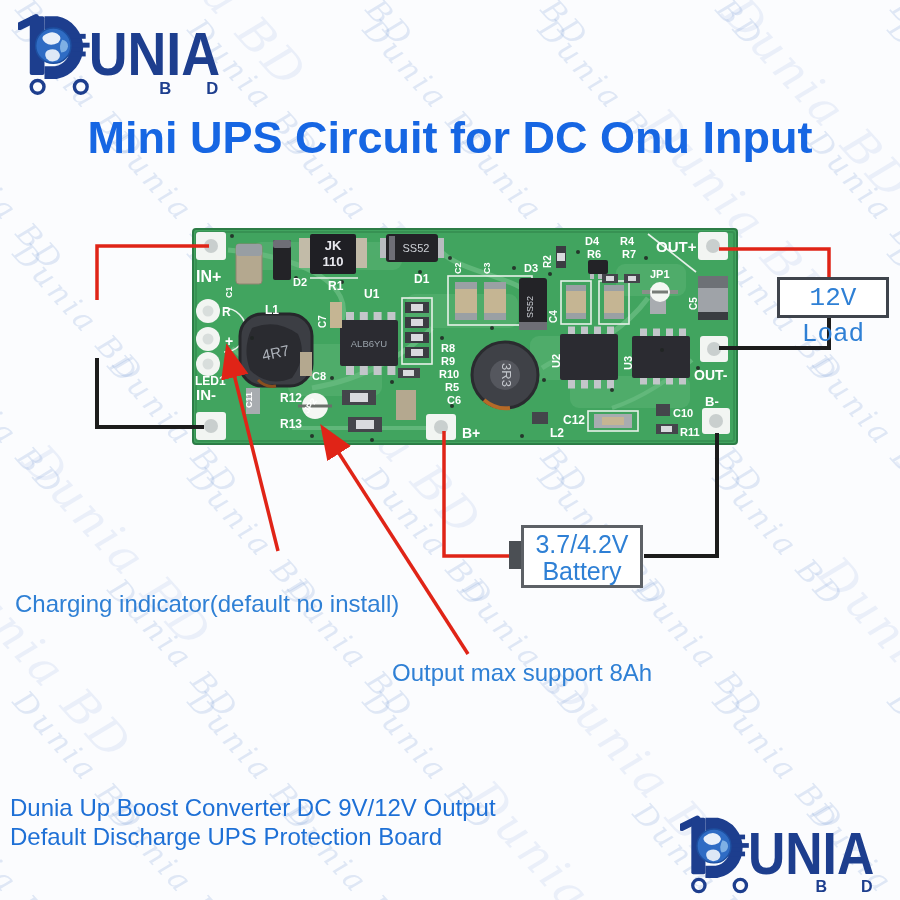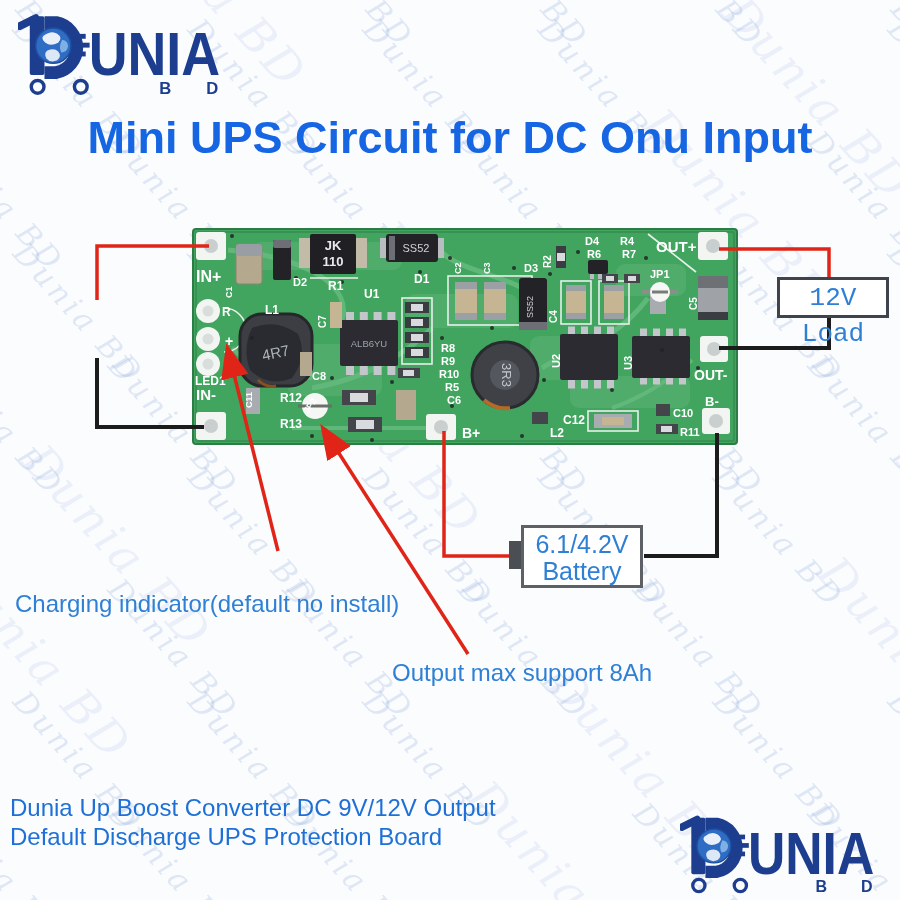--- a/index.html
+++ b/index.html
@@ -389,21 +389,21 @@
     </g>
     <g stroke="#e02417" stroke-width="3.5">
       <line x1="278" y1="551" x2="228" y2="350" marker-end="url(#arr)"></line>
       <line x1="468" y1="654" x2="324" y2="430" marker-end="url(#arr)"></line>
     </g>
   </svg>
 
   <div class="callout load-box">12V Load</div>
   <div class="battery-nub"></div>
   <div class="callout battery-box">
-    <div>6.1/4.2V</div>
+    <div>3.7/4.2V</div>
     <div>Battery</div>
   </div>
 
   <div class="note charging-note">
     <div>Charging indicator(default no install)</div>
   </div>
   <div class="note capacity-note">
     <div>Output max support 8Ah</div>
   </div>
 

